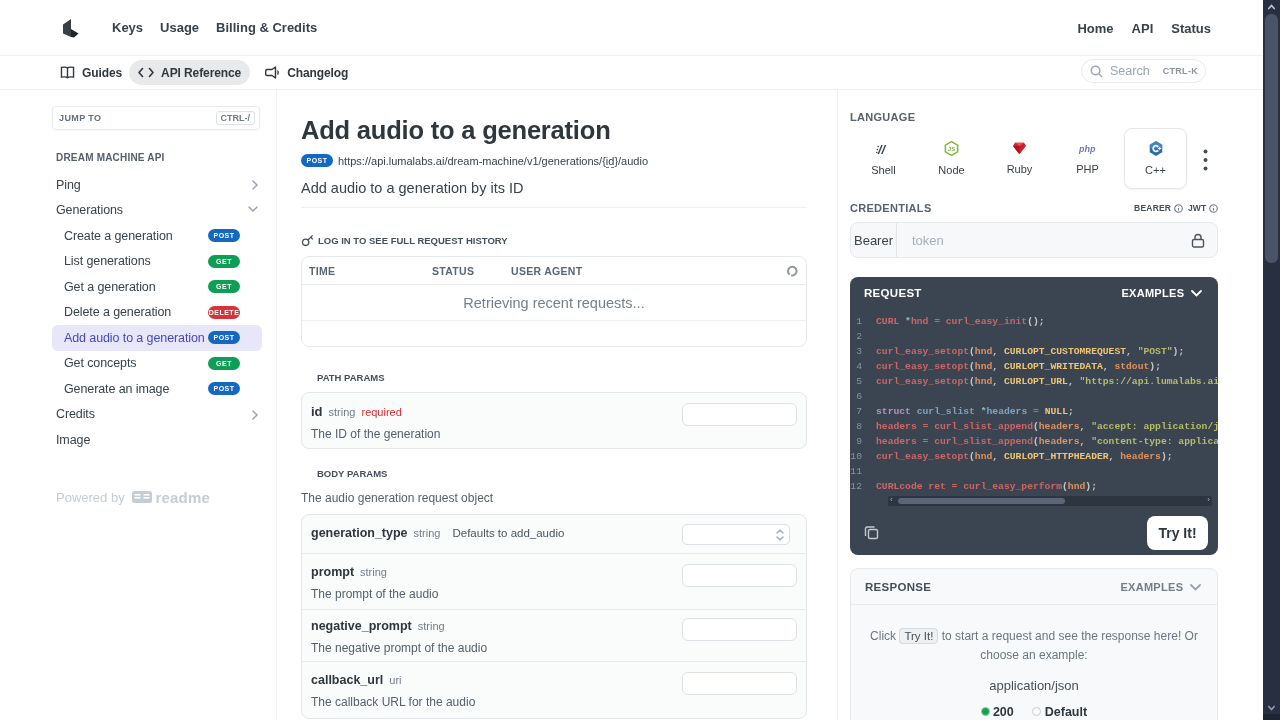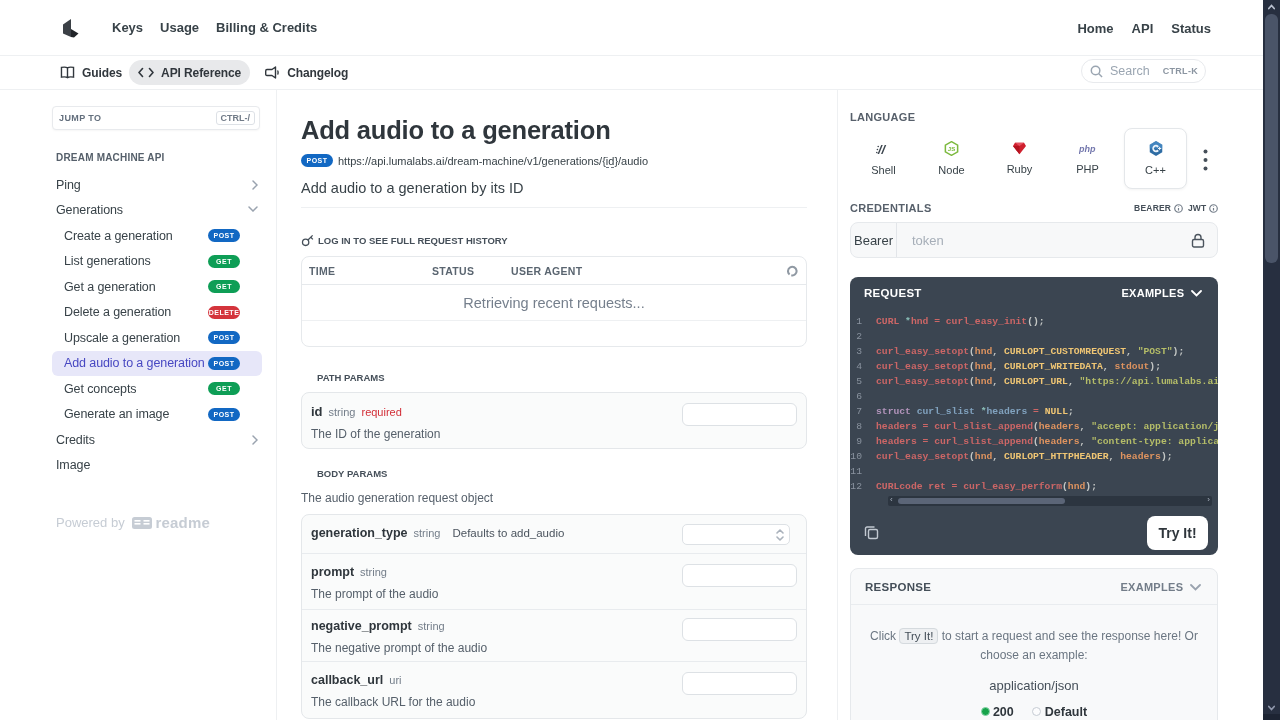--- a/index.html
+++ b/index.html
@@ -132,21 +132,20 @@
       <div class="item">Ping<span class="chev"><svg width="6" height="10" viewBox="0 0 6 10" fill="none" stroke="#9aa3af" stroke-width="1.5" stroke-linecap="round">
               <path d="M1 1 L5 5 L1 9"></path>
             </svg></span></div>
       <div class="item">Generations<span class="chev"><svg width="10" height="6" viewBox="0 0 10 6" fill="none" stroke="#9aa3af" stroke-width="1.5" stroke-linecap="round">
               <path d="M1 1 L5 5 L9 1"></path>
             </svg></span></div>
       <div class="item sub">Create a generation<span class="pill post">POST</span></div>
       <div class="item sub">List generations<span class="pill get">GET</span></div>
       <div class="item sub">Get a generation<span class="pill get">GET</span></div>
       <div class="item sub">Delete a generation<span class="pill del">DELETE</span></div>
-      <div class="item sub">Upscale a generation<span class="pill post">POST</span></div>
       <div class="item sub active">Add audio to a generation<span class="pill post">POST</span></div>
       <div class="item sub">Get concepts<span class="pill get">GET</span></div>
       <div class="item sub">Generate an image<span class="pill post">POST</span></div>
       <div class="item">Credits<span class="chev"><svg width="6" height="10" viewBox="0 0 6 10" fill="none" stroke="#9aa3af" stroke-width="1.5" stroke-linecap="round">
               <path d="M1 1 L5 5 L1 9"></path>
             </svg></span></div>
       <div class="item">Image</div>
     </div>
     <div class="powered">Powered by&nbsp;&nbsp;<svg width="20" height="14" viewBox="0 0 20 14">
           <rect x="0" y="1" width="20" height="12" rx="2.5" fill="#c6ccd4"></rect>

